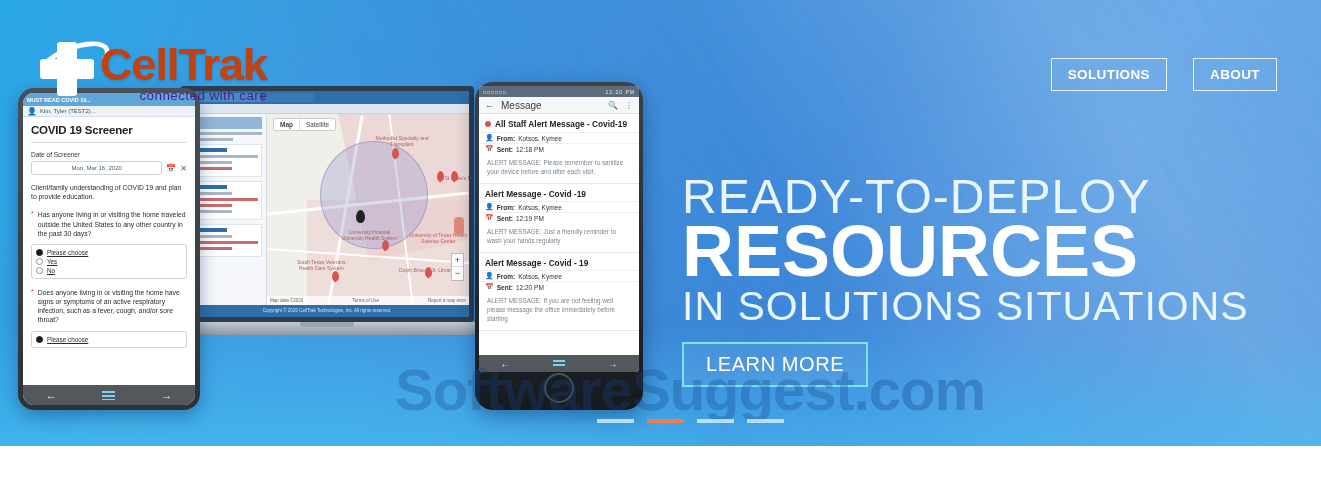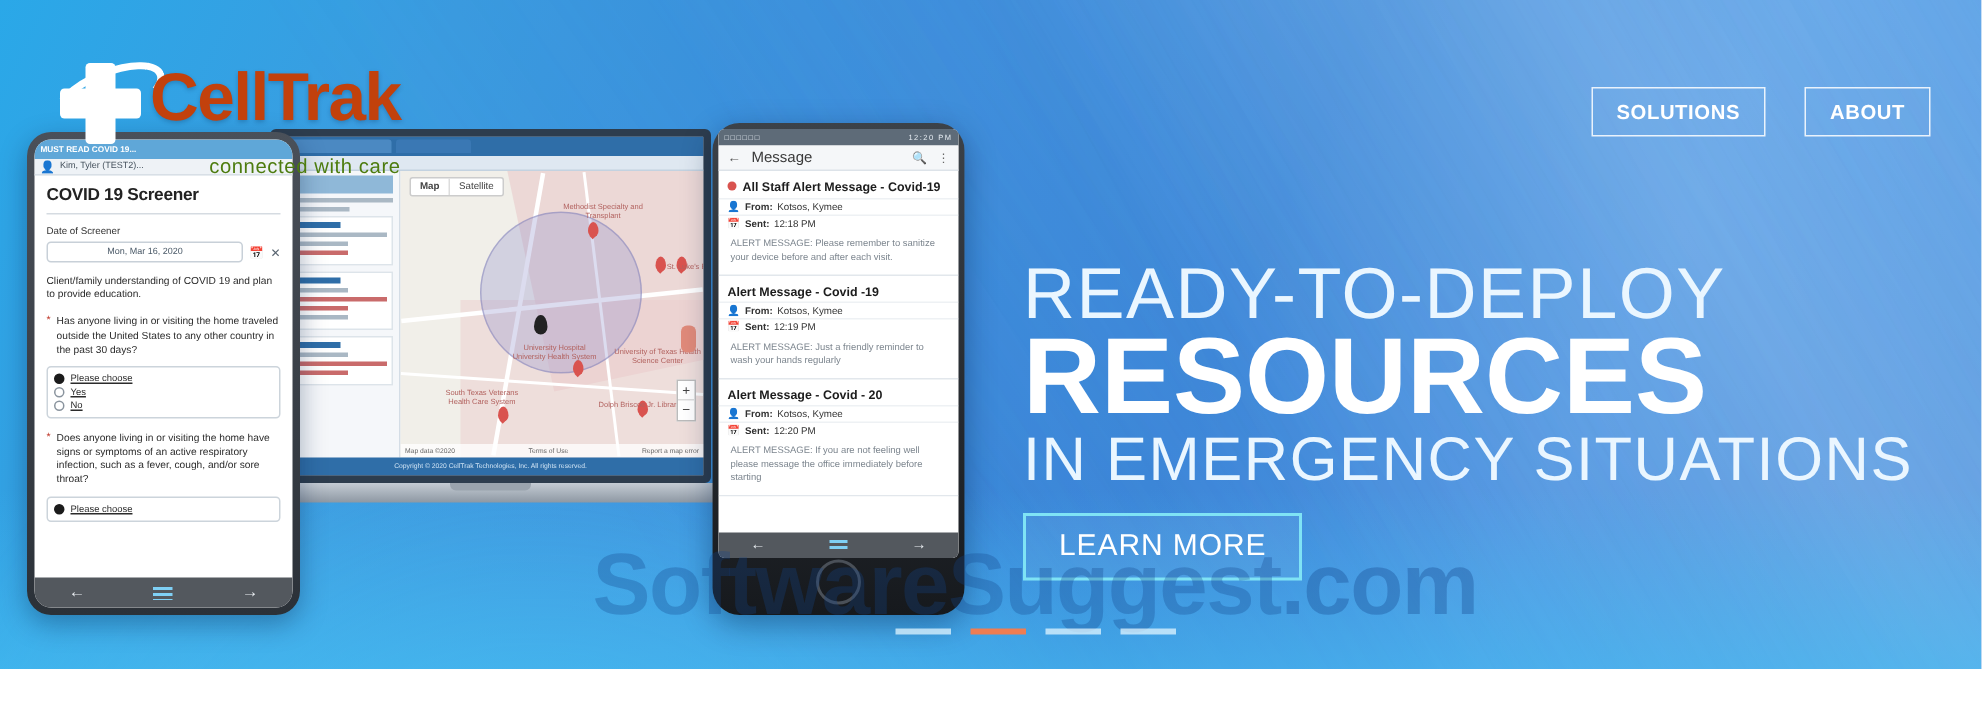--- a/index.html
+++ b/index.html
@@ -45,25 +45,25 @@
     background:#fff; border-radius:3px; }
   .cross-h { position:absolute; left:4px; top:19px; width:54px; height:20px;
     background:#fff; border-radius:3px; }
   .swoosh-ring { position:absolute; left:-2px; top:6px; width:78px; height:34px;
     border:5px solid #fff; border-radius:50%;
     border-bottom-color:transparent; border-left-color:transparent;
     transform:rotate(-22deg); }
   .logo-text { position:relative; top:4px; }
   .logo-word { font-size:45px; font-weight:bold; color:#c2410c; line-height:.95;
     letter-spacing:-1px; text-shadow:0 1px 3px rgba(0,40,80,.25); }
-  .logo-tag { font-size:13.5px; color:#4d7c0f; text-align:right; letter-spacing:.4px;
-    margin-top:16px; }
-
-  
-  .mainnav { position:absolute; right:34px; top:58px; display:flex; gap:26px; z-index:36; }
+  .logo-tag { font-size:13.5px; color:#4c1d95; text-align:right; letter-spacing:.4px;
+    margin-top:1px; }
+
+  
+  .mainnav { position:absolute; right:44px; top:58px; display:flex; gap:26px; z-index:36; }
   .navbtn { border:1px solid rgba(255,255,255,.85); color:#fff; font-size:13.5px;
     font-weight:bold; letter-spacing:.4px; padding:8px 16px; cursor:pointer;
     background:rgba(255,255,255,0.02); }
 
   
   .herotext { position:absolute; left:682px; top:172px; z-index:30; }
   .h-line1 { font-size:48px; color:#eaf6ff; letter-spacing:1px; line-height:1.03;
     font-weight:300; }
   .h-line2 { font-size:72px; color:#ffffff; font-weight:bold; letter-spacing:0px;
     line-height:.96; margin-top:-4px; }
@@ -432,21 +432,21 @@
           <div class="pr-meta">
             <span class="pr-mi">📅</span>
             <span class="pr-mlab">Sent:</span>
             <span class="pr-mval">12:19 PM</span>
           </div>
           <div class="pr-body">ALERT MESSAGE: Just a friendly reminder to wash your hands regularly</div>
         </div>
 
         <div class="pr-msg">
           <div class="pr-head" style="padding-bottom:2px">
-            <span class="pr-subj">Alert Message - Covid - 20</span>
+            <span class="pr-subj">Alert Message - Covid - 19</span>
           </div>
           <div class="pr-meta">
             <span class="pr-mi">👤</span>
             <span class="pr-mlab">From:</span>
             <span class="pr-mval">Kotsos, Kymee</span>
           </div>
           <div class="pr-meta">
             <span class="pr-mi">📅</span>
             <span class="pr-mlab">Sent:</span>
             <span class="pr-mval">12:20 PM</span>
@@ -464,21 +464,21 @@
     <div class="pr-home"></div>
   </div>
 
   <div class="watermark">
     <span>SoftwareSuggest</span><span class="dot">.com</span>
   </div>
 
   <div class="herotext">
     <div class="h-line1">READY-TO-DEPLOY</div>
     <div class="h-line2">RESOURCES</div>
-    <div class="h-line3">IN EMERGENCY SITUATIONS</div>
+    <div class="h-line3">IN SOLUTIONS SITUATIONS</div>
     <div class="learnbtn">LEARN MORE</div>
   </div>
 
   <div class="dots">
     <div class="dot-i"></div>
     <div class="dot-i active"></div>
     <div class="dot-i"></div>
     <div class="dot-i"></div>
   </div>
 

